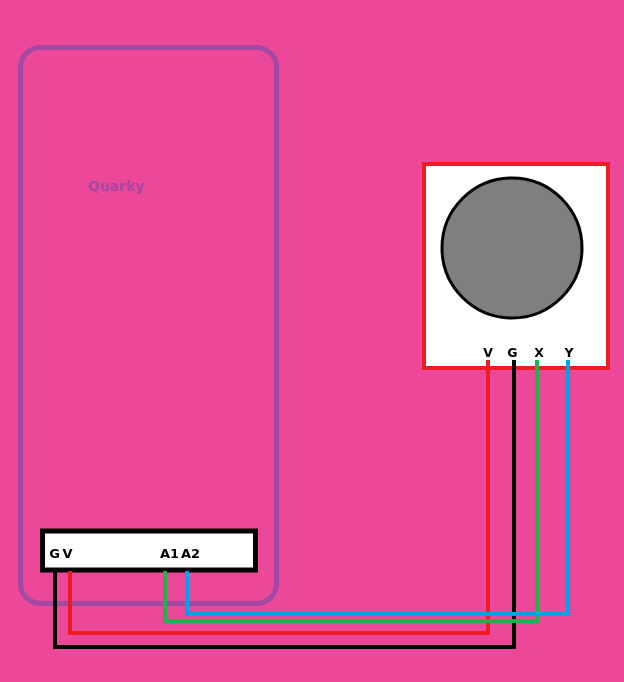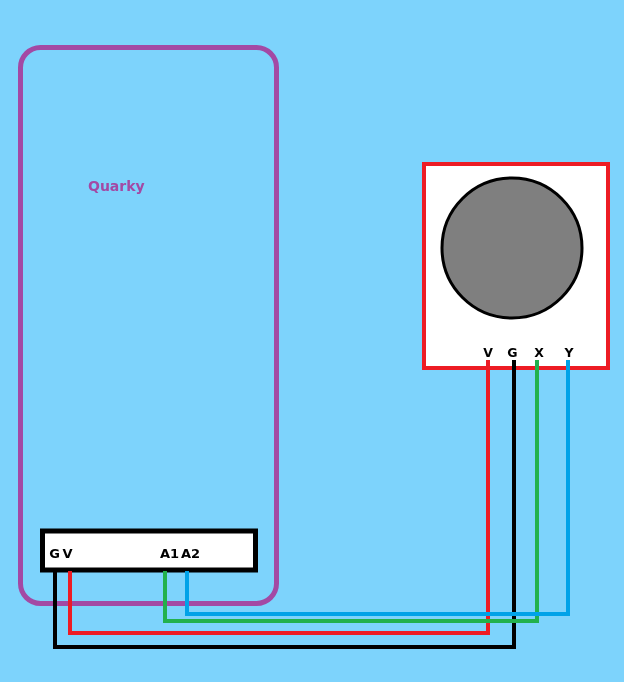--- a/index.html
+++ b/index.html
@@ -5,21 +5,21 @@
   html, body {
     margin: 0;
     padding: 0;
     background: #ffffff;
     font-family: "DejaVu Sans", "Liberation Sans", sans-serif;
   }
   .canvas {
     position: relative;
     width: 624px;
     height: 682px;
-    background: #7dd3fc;
+    background: #ec4899;
     overflow: hidden;
   }
   svg {
     position: absolute;
     left: 0;
     top: 0;
     display: block;
   }
   text {
     font-family: "DejaVu Sans", "Liberation Sans", sans-serif;

